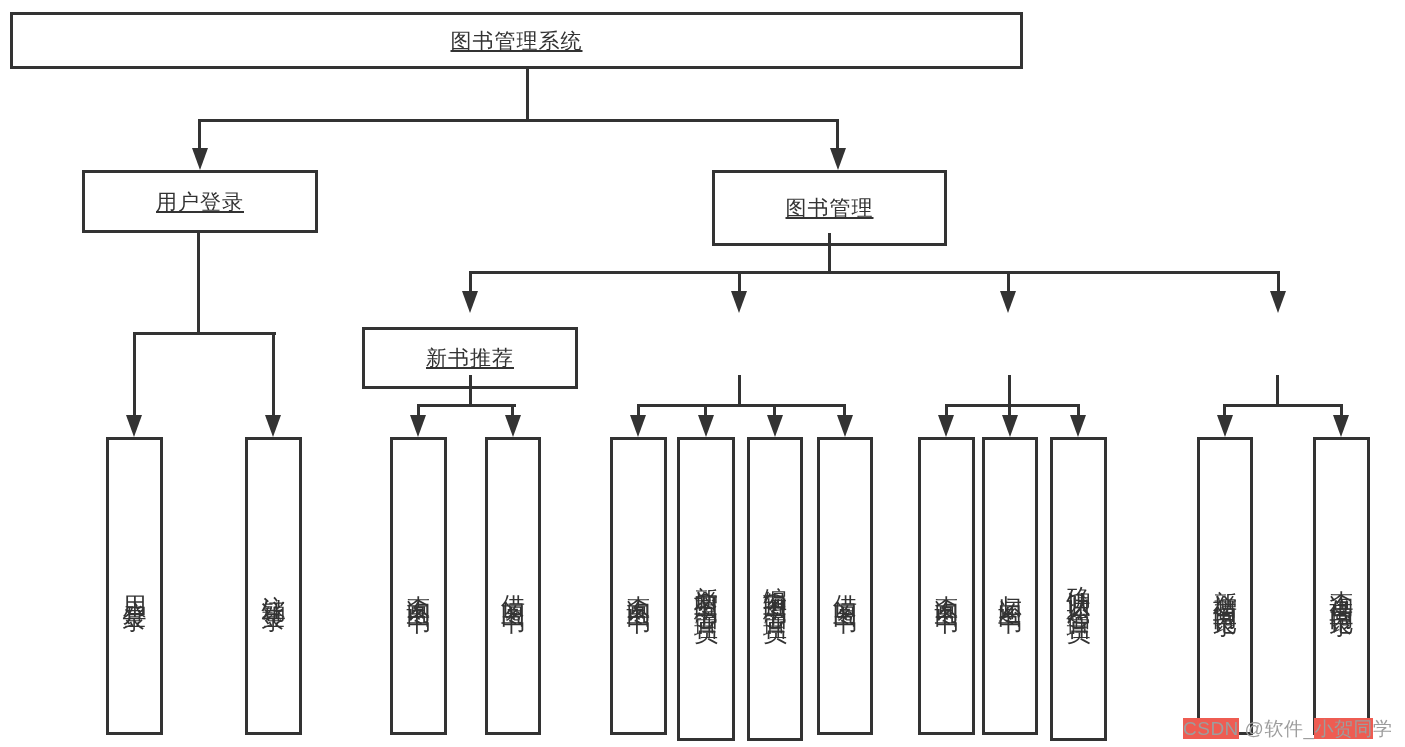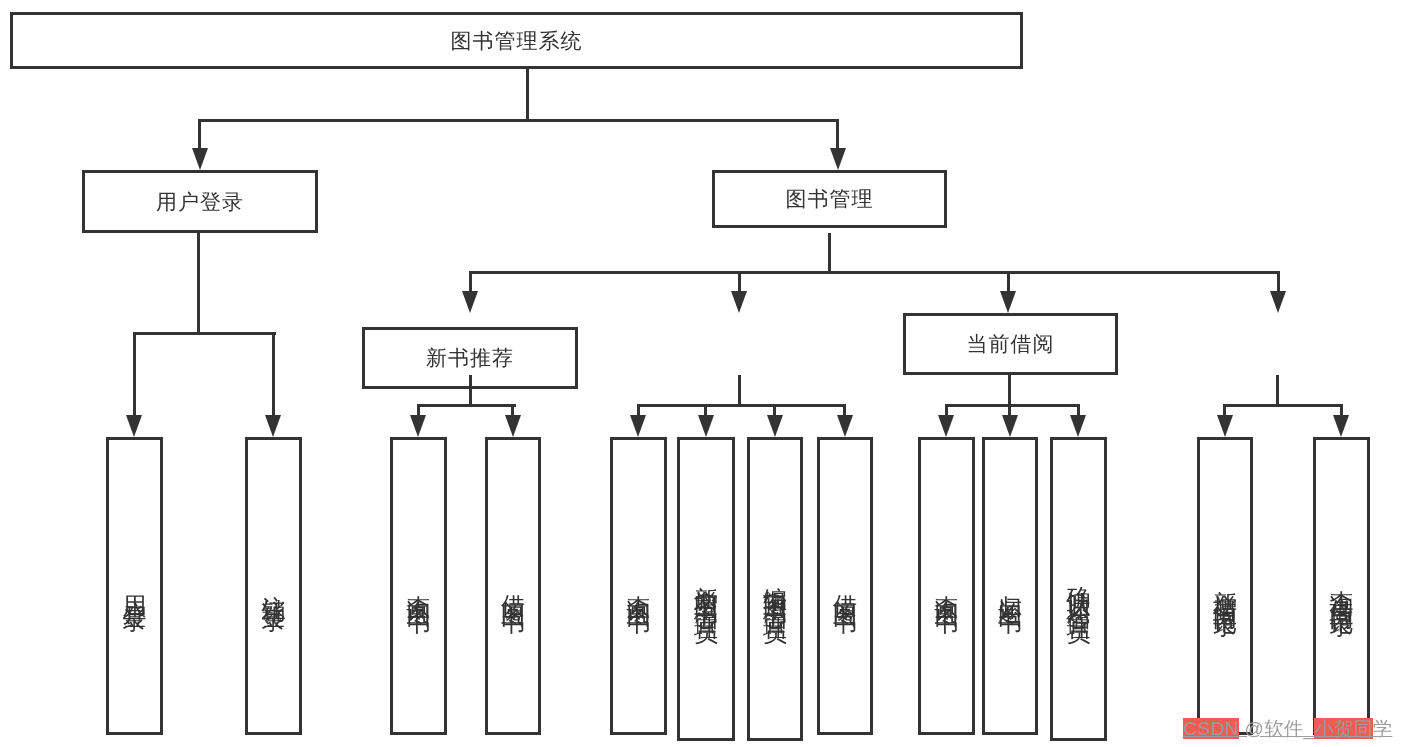--- a/index.html
+++ b/index.html
@@ -6,79 +6,78 @@
   .wrap{
     position:relative;width:1405px;height:747px;overflow:hidden;
     background:var(--background,#ffffff);
     font-family:"Liberation Sans","DejaVu Sans",sans-serif;
     color:var(--text,#333333);
   }
   .hbox{
     position:absolute;box-sizing:border-box;background:#fff;
     border:3px solid var(--line,#333333);
     display:flex;align-items:center;justify-content:center;
-    font-size:21px;letter-spacing:1px;color:var(--text,#333333);
+    font-size:21px;letter-spacing:1px;color:var(--text,#333333);text-decoration:underline;
   }
   .vbox{
     position:absolute;box-sizing:border-box;background:#fff;
     border:3px solid var(--line,#333333);
     display:flex;align-items:center;justify-content:center;
     writing-mode:vertical-rl;text-orientation:mixed;
     font-size:24px;letter-spacing:5px;color:var(--text,#333333);
     line-height:1;
   }
   .ln{position:absolute;display:block;background:var(--line,#333333);}
   .ar{
     position:absolute;display:block;width:0;height:0;
     border-left:8px solid transparent;border-right:8px solid transparent;
     border-top:22px solid var(--line,#333333);
   }
   .wm{
     position:absolute;left:1183px;top:716px;white-space:nowrap;
-    font-size:19px;letter-spacing:0.5px;color:var(--watermark-text,#9d9d9d);text-decoration:underline;
+    font-size:19px;letter-spacing:0.5px;color:var(--watermark-text,#9d9d9d);
   }
   .wm .hl{background:var(--watermark-highlight,#ee5c52);}
 </style>
 </head>
 <body>
 
 <div class="wrap">
 
   <div class="hbox" style="left:10px;top:12px;width:1013px;height:57px">图书管理系统</div>
 
   <i class="ln" style="left:526px;top:69px;width:3px;height:52px"></i>
   <i class="ln" style="left:198px;top:119px;width:641px;height:3px"></i>
   <i class="ln" style="left:198px;top:119px;width:3px;height:31px"></i>
   <i class="ar" style="left:192px;top:148px"></i>
   <i class="ln" style="left:836px;top:119px;width:3px;height:31px"></i>
   <i class="ar" style="left:830px;top:148px"></i>
 
   <div class="hbox" style="left:82px;top:170px;width:236px;height:63px">用户登录</div>
-  <div class="hbox" style="left:712px;top:170px;width:235px;height:58px">图书管理</div>
+  <div class="hbox" style="left:712px;top:170px;width:235px;height:76px">图书管理</div>
 
   <i class="ln" style="left:197px;top:233px;width:3px;height:102px"></i>
   <i class="ln" style="left:133px;top:332px;width:143px;height:3px"></i>
   <i class="ln" style="left:133px;top:332px;width:3px;height:83px"></i>
   <i class="ar" style="left:126px;top:415px"></i>
   <i class="ln" style="left:272px;top:332px;width:3px;height:83px"></i>
   <i class="ar" style="left:265px;top:415px"></i>
 
   <i class="ln" style="left:828px;top:233px;width:3px;height:40px"></i>
   <i class="ln" style="left:469px;top:271px;width:811px;height:3px"></i>
   <i class="ln" style="left:469px;top:271px;width:3px;height:20px"></i>
   <i class="ar" style="left:462px;top:291px"></i>
   <i class="ln" style="left:738px;top:271px;width:3px;height:20px"></i>
   <i class="ar" style="left:731px;top:291px"></i>
   <i class="ln" style="left:1007px;top:271px;width:3px;height:20px"></i>
   <i class="ar" style="left:1000px;top:291px"></i>
   <i class="ln" style="left:1277px;top:271px;width:3px;height:20px"></i>
   <i class="ar" style="left:1270px;top:291px"></i>
 
   <div class="hbox" style="left:362px;top:327px;width:216px;height:62px">新书推荐</div>
-  <div class="hbox" style="left:903px;top:313px;width:215px;height:62px">当前借阅</div>
 
   <i class="ln" style="left:469px;top:375px;width:3px;height:31px"></i>
   <i class="ln" style="left:738px;top:375px;width:3px;height:31px"></i>
   <i class="ln" style="left:1008px;top:375px;width:3px;height:31px"></i>
   <i class="ln" style="left:1276px;top:375px;width:3px;height:31px"></i>
 
   <i class="ln" style="left:417px;top:404px;width:99px;height:3px"></i>
   <i class="ln" style="left:637px;top:404px;width:209px;height:3px"></i>
   <i class="ln" style="left:945px;top:404px;width:134px;height:3px"></i>
   <i class="ln" style="left:1223px;top:404px;width:120px;height:3px"></i>

